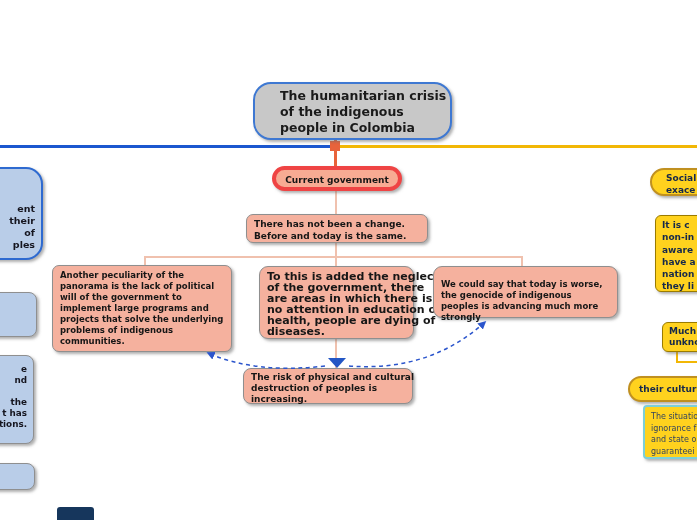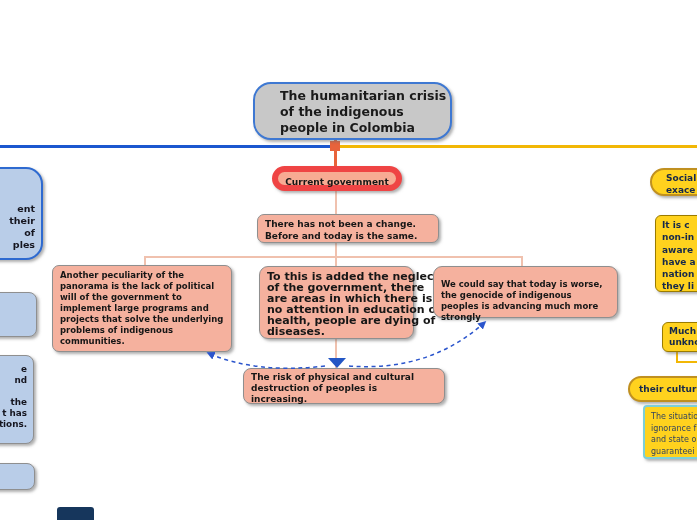--- a/index.html
+++ b/index.html
@@ -19,32 +19,32 @@
   
   .hline,.vline{position:absolute;z-index:0;}
   .blue-line{left:0;top:145px;width:340px;height:3px;background:#1b57cf;}
   .yellow-line{left:340px;top:145px;width:357px;height:3px;background:#f2b705;}
   .orange-sq{left:330px;top:141px;width:10px;height:10px;background:#e8633b;z-index:1;}
   .orange-v{left:334px;top:140px;width:3px;height:27px;background:#e8633b;z-index:1;}
   .lc{background:#f0c1ae;z-index:0;}
   
   .pill-gov{
     left:272px;top:166px;width:130px;height:25px;
-    background:#f7ab93;border:6px solid #ef4444;border-radius:13px;
+    background:#f7ab93;border:4px solid #ef4444;border-radius:13px;
     font-size:9px;font-weight:bold;color:#161616;text-align:center;line-height:21px;
   }
   .salmon{
     background:#f5b19e;border:1px solid #8f8f8f;border-radius:7px;
     font-weight:bold;color:#161616;
   }
-  .n-change{left:246px;top:214px;width:182px;height:29px;font-size:9px;line-height:12px;padding:3px 12px 0 7px;margin-left:11px;}
+  .n-change{left:246px;top:214px;width:182px;height:29px;font-size:9px;line-height:12px;padding:3px 12px 0 7px;}
   .n-child1{left:52px;top:265px;width:180px;height:87px;font-size:8.5px;line-height:11px;padding:4px 0 12px 7px;}
   .n-child2{left:259px;top:266px;width:155px;height:73px;font-size:11px;line-height:11px;padding:4px 0 0 7px;border-radius:9px;}
   .n-child3{left:433px;top:266px;width:185px;height:52px;font-size:8.5px;line-height:11px;padding:12px 0 0 7px;border-radius:9px;}
-  .n-risk{left:243px;top:368px;width:202px;height:36px;font-size:9px;line-height:11px;padding:3px 0 0 7px;border-radius:8px;}
+  .n-risk{left:243px;top:368px;width:170px;height:36px;font-size:9px;line-height:11px;padding:3px 0 0 7px;border-radius:8px;}
   
   .blue-box{background:#b9cde8;color:#15151f;font-weight:bold;text-align:right;}
   .lb-a{left:-52px;top:167px;width:95px;height:93px;border:2px solid #2e6ad0;border-radius:17px;
         font-size:9.5px;line-height:12px;padding:34px 6px 0 0;}
   .lb-b{left:-40px;top:292px;width:77px;height:45px;border:1px solid #8f8f8f;border-radius:8px;}
   .lb-c{left:-40px;top:355px;width:74px;height:89px;border:1px solid #8f8f8f;border-radius:8px;
         font-size:8.8px;line-height:10.9px;padding:8px 6px 0 0;}
   .lb-d{left:-40px;top:463px;width:75px;height:27px;border:1px solid #8f8f8f;border-radius:8px;}
   .lb-navy{left:57px;top:507px;width:37px;height:14px;background:#16365c;border-radius:3px 3px 0 0;}
   

